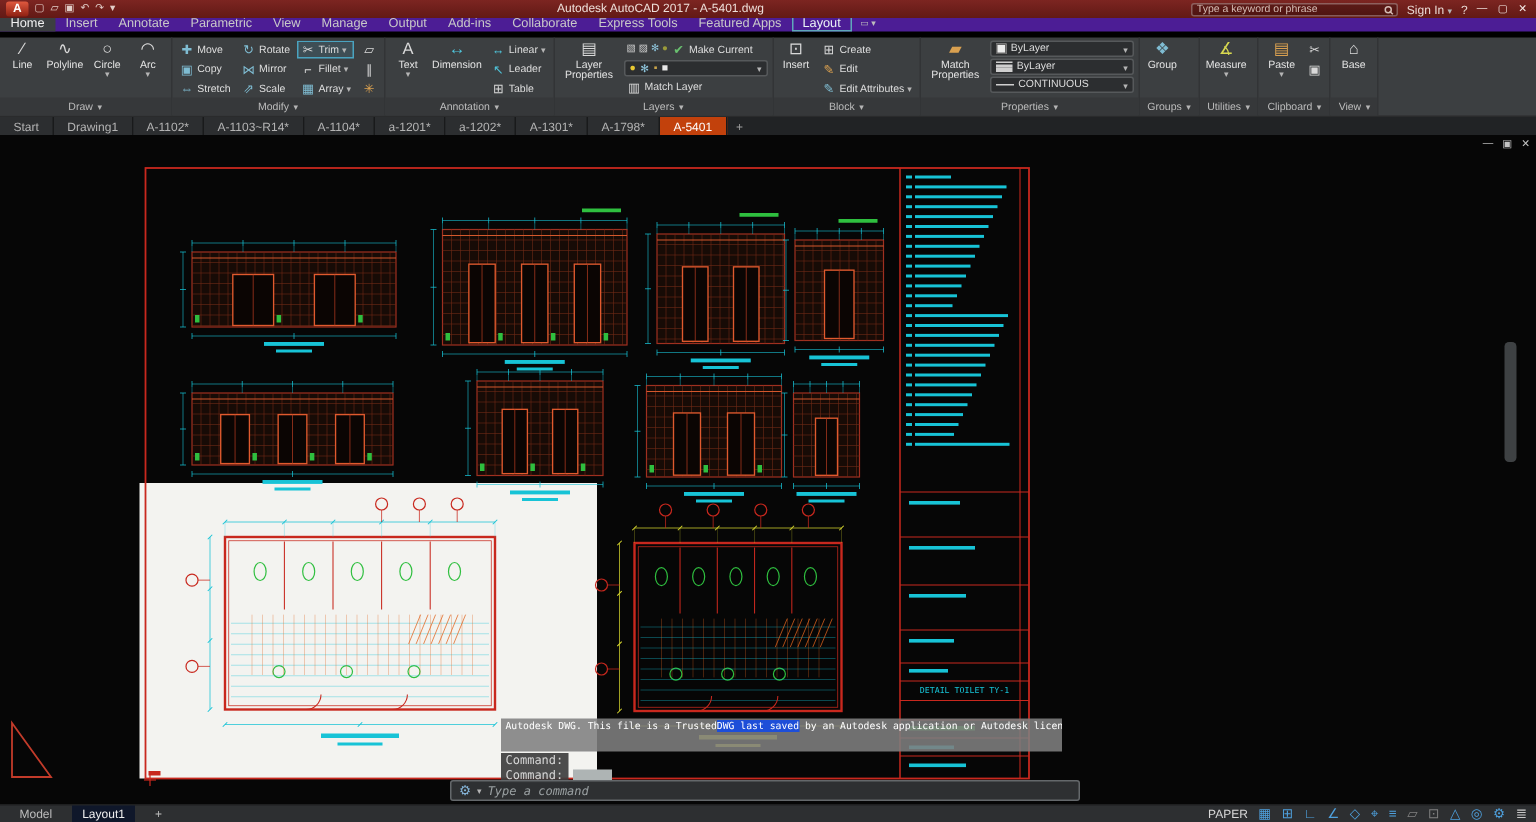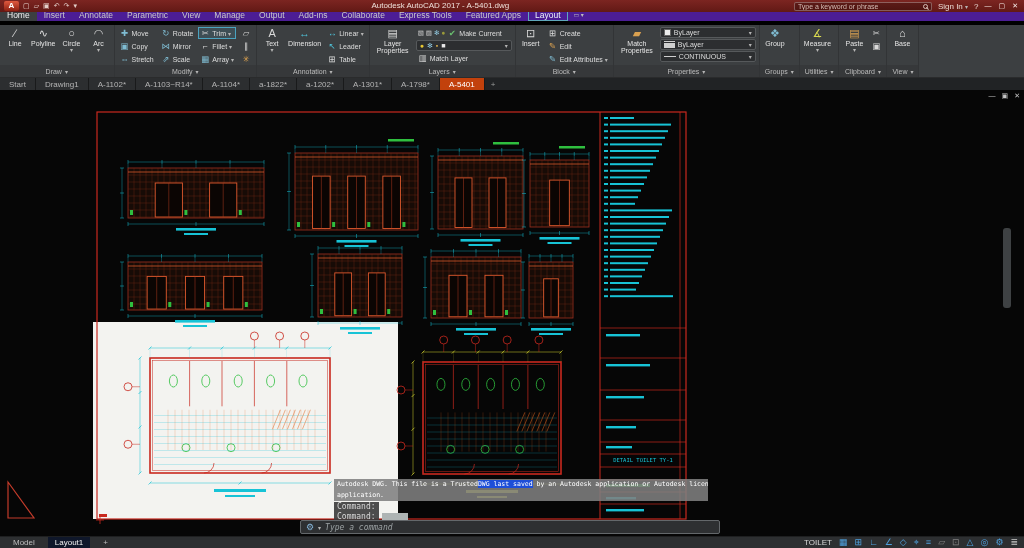--- a/index.html
+++ b/index.html
@@ -423,21 +423,21 @@
       </div>
     </div>
   </div>
 
 <div id="doctabs">
     <div class="dtab">Start</div>
     <div class="dtab">Drawing1</div>
     <div class="dtab">A-1102*</div>
     <div class="dtab">A-1103~R14*</div>
     <div class="dtab">A-1104*</div>
-    <div class="dtab">a-1822*</div>
+    <div class="dtab">a-1201*</div>
     <div class="dtab">a-1202*</div>
     <div class="dtab">A-1301*</div>
     <div class="dtab">A-1798*</div>
     <div class="dtab active">A-5401</div>
     <div class="dadd">+</div>
   </div>
 
 <div id="canvas">
   <svg id="cad" width="1024" height="446" viewBox="0 0 1024 446">
       <g>
@@ -1145,21 +1145,20 @@
       </g>
     </svg>
   <div class="vwins" id="vwins">
       <span style="color: rgb(195, 195, 195);">—</span>
       <span style="color: rgb(195, 195, 195);">▣</span>
       <span style="color: rgb(195, 195, 195);">✕</span>
     </div>
   <div class="vscroll" id="vscroll" style="top: 138px; height: 80px;"></div>
   <div class="trusted">
     <div><span>Autodesk DWG.  This file is a Trusted</span><span class="hl">DWG last saved</span><span> by an Autodesk application or Autodesk licensed</span></div>
-    <div>application.</div>
   </div>
   <div id="cmdhist"></div>
   <div class="cmdbar">
     <span class="ci" style="color: rgb(134, 181, 217);">⚙</span>
     <span class="arr">▾</span>
     <span class="ph">Type a command</span>
   </div>
 <div class="cmdrow" style="top: 412px;">
       <span class="lbl">Command:</span>
     </div>
@@ -1167,21 +1166,21 @@
       <span class="lbl">Command:</span>
       <span class="cursorbox"></span>
     </div>
   </div>
 
 <div id="statusbar">
   <span class="chip">Model</span>
   <span class="chip active">Layout1</span>
   <span class="chip">+</span>
   <div class="sbr" id="sbicons">
-    <span style="color:#d8d8d8">TOILET</span>
+    <span style="color:#d8d8d8">PAPER</span>
   <span class="sbi" style="color: rgb(78, 160, 221);">▦</span>
       <span class="sbi" style="color: rgb(78, 160, 221);">⊞</span>
       <span class="sbi" style="color: rgb(78, 160, 221);">∟</span>
       <span class="sbi" style="color: rgb(78, 160, 221);">∠</span>
       <span class="sbi" style="color: rgb(78, 160, 221);">◇</span>
       <span class="sbi" style="color: rgb(78, 160, 221);">⌖</span>
       <span class="sbi" style="color: rgb(78, 160, 221);">≡</span>
       <span class="sbi" style="color: rgb(128, 128, 128);">▱</span>
       <span class="sbi" style="color: rgb(128, 128, 128);">⊡</span>
       <span class="sbi" style="color: rgb(78, 160, 221);">△</span>

